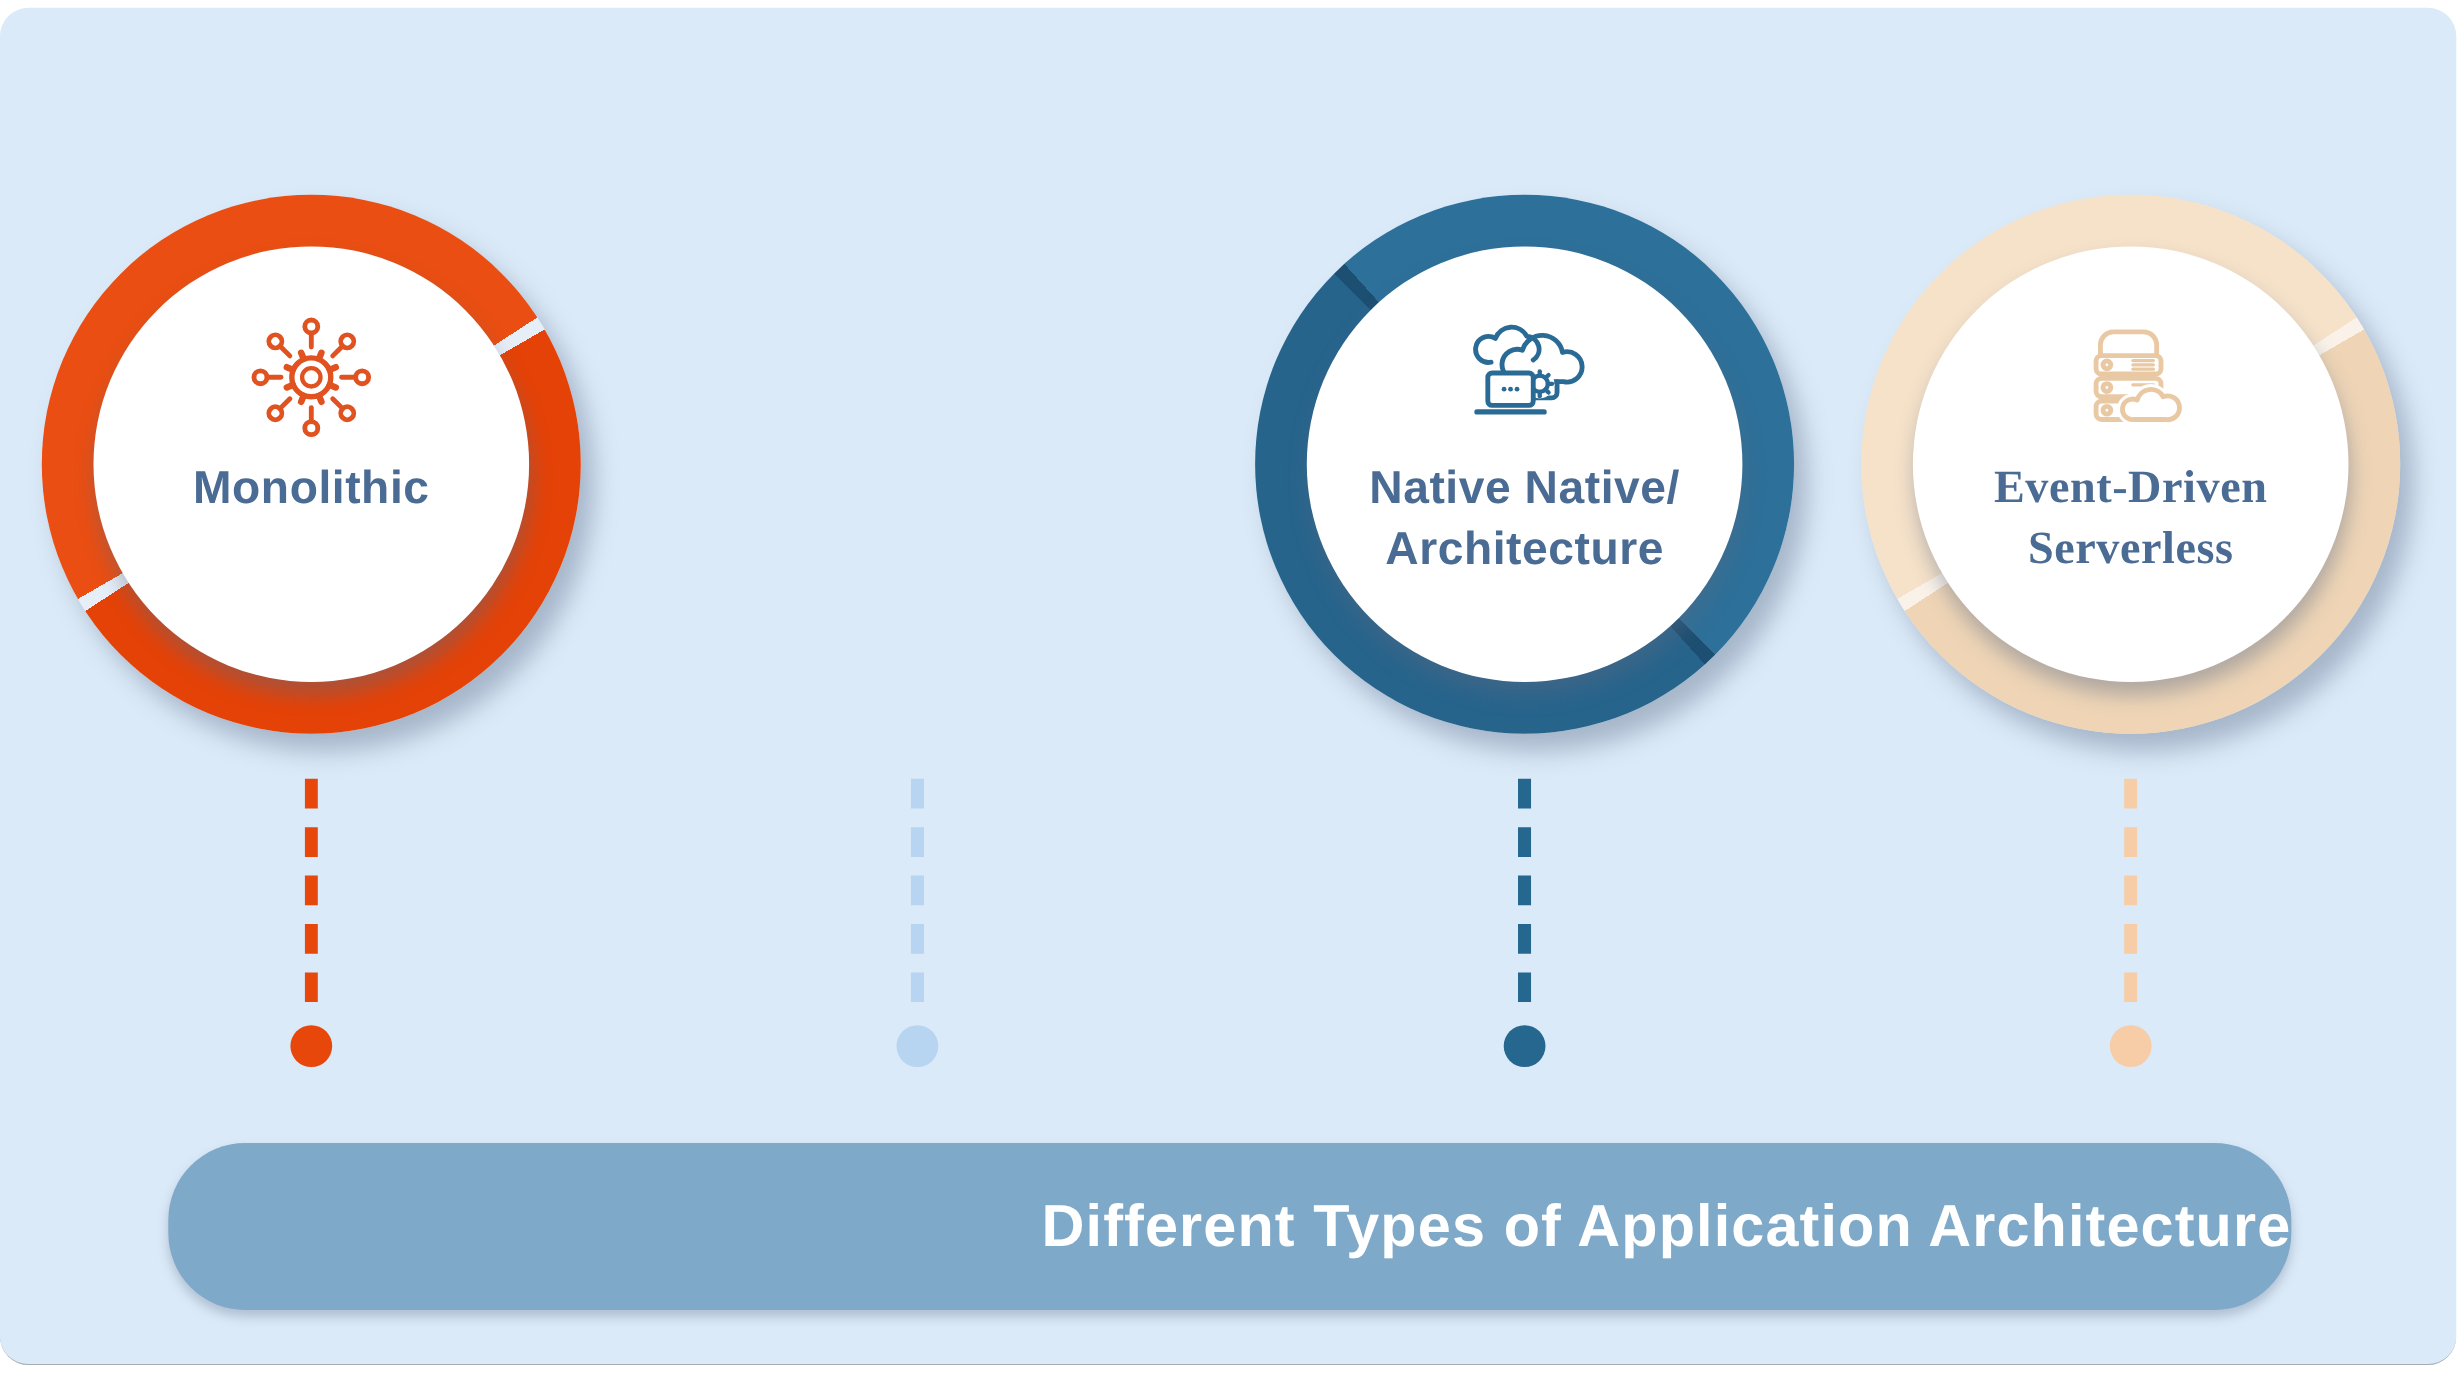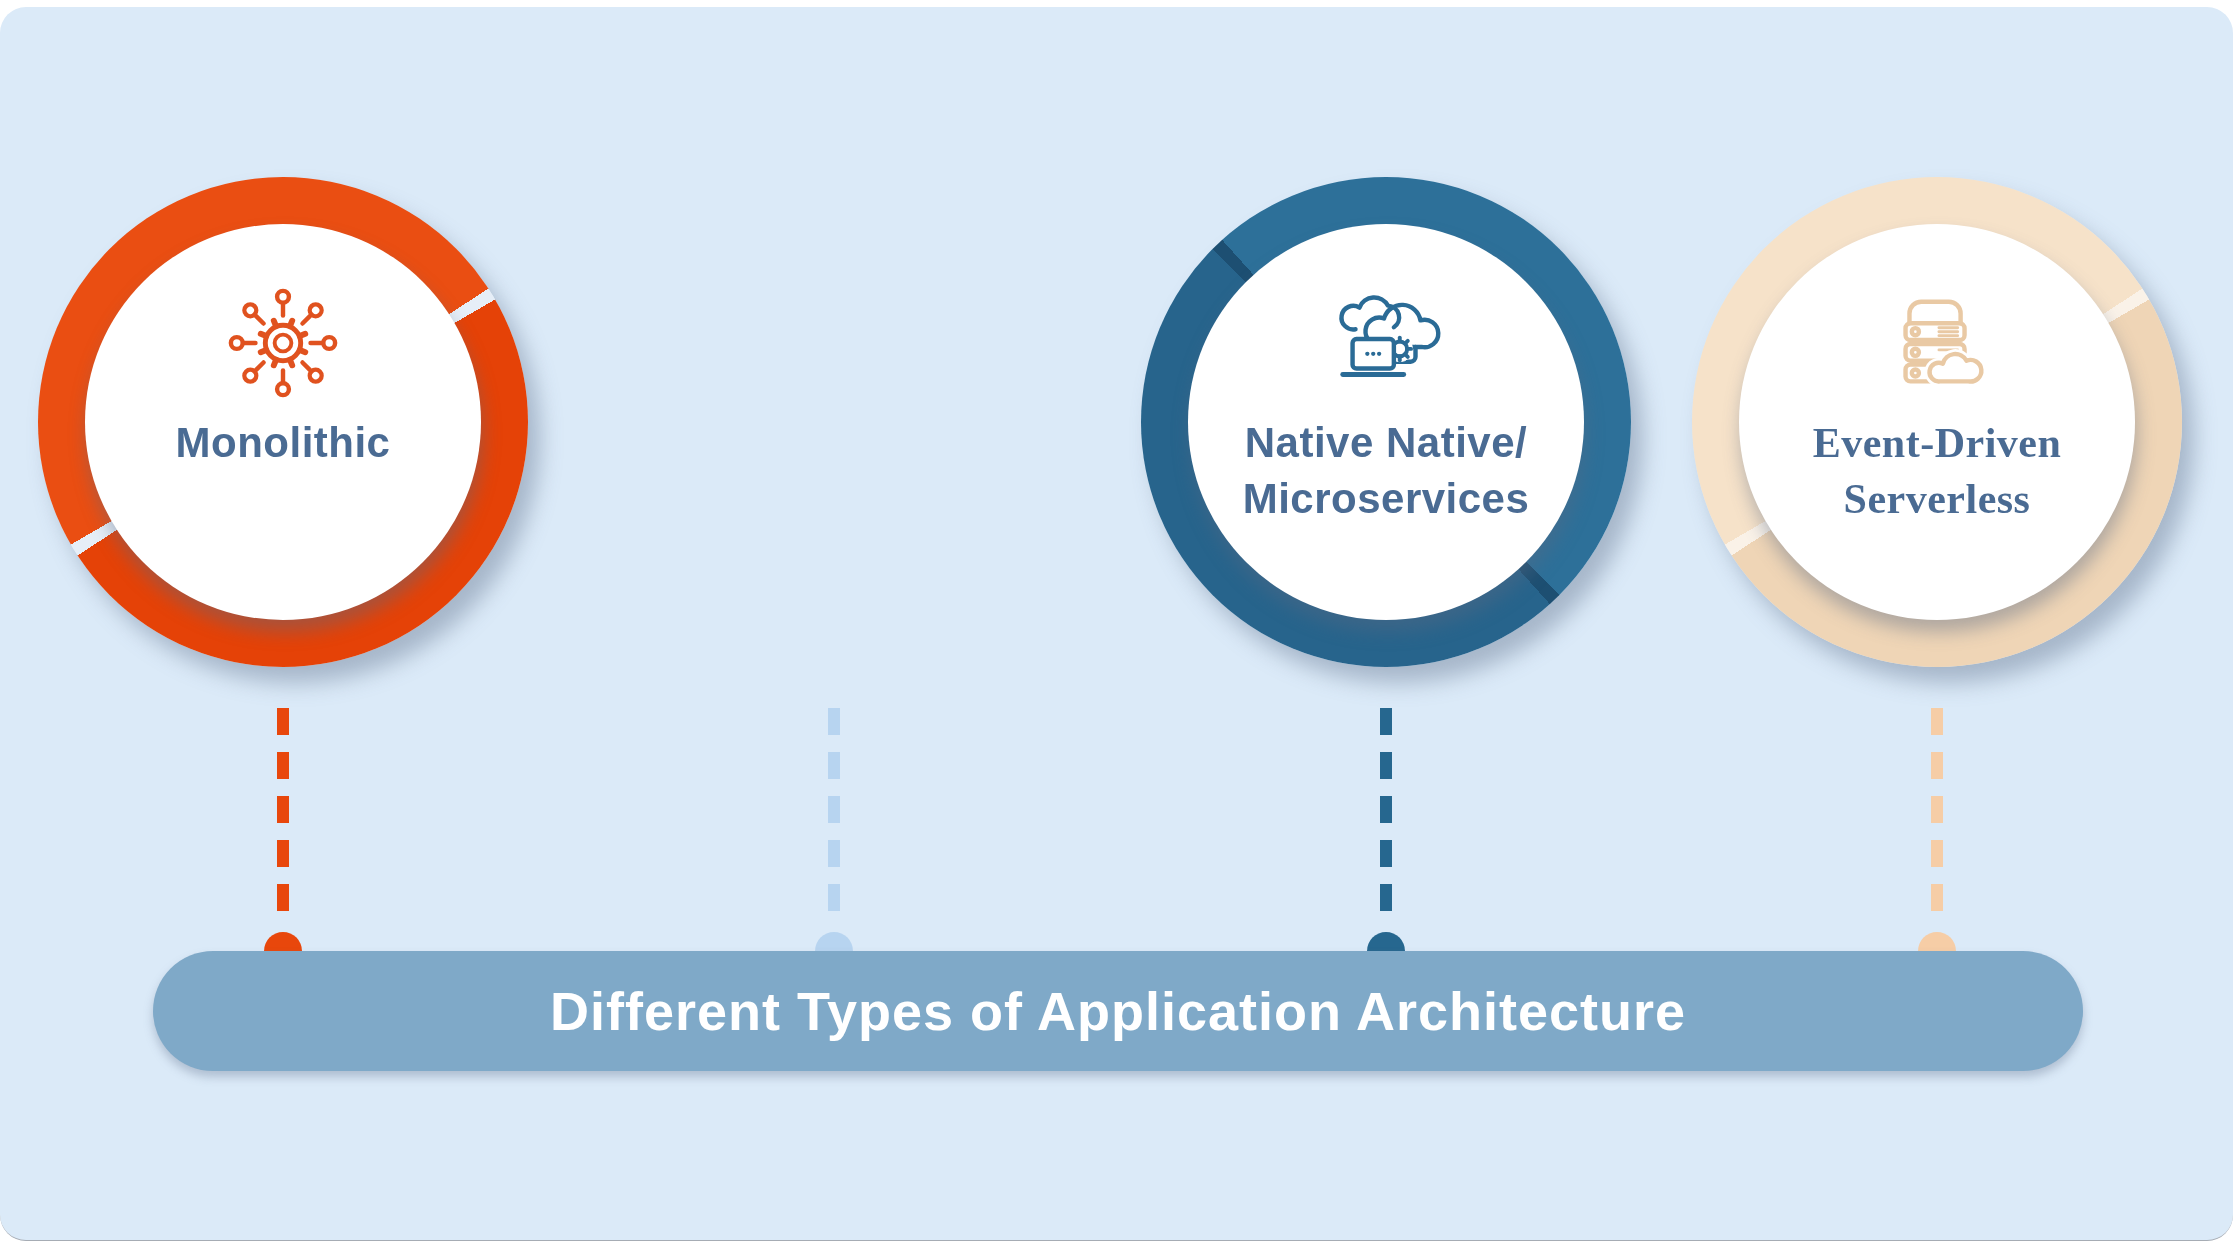--- a/index.html
+++ b/index.html
@@ -32,23 +32,23 @@
     color:var(--label-color,#4A6B93);font-size:42px;font-weight:700;line-height:56px;letter-spacing:0.5px;
   }
   .label-line:empty{display:none;}
   .connector{position:absolute;left:50%;top:528px;transform:translateX(-50%);}
   .connector line{stroke:var(--conn-color);}
   .conn-dot{
     position:absolute;left:50%;top:755px;transform:translateX(-50%);
     width:38px;height:38px;border-radius:50%;background:var(--conn-color);
   }
   .banner{
-    position:absolute;left:153px;top:944px;width:1930px;height:120px;border-radius:70px;
+    position:absolute;left:153px;top:1032px;width:1930px;height:152px;border-radius:70px;
     background:#7FA9C8;color:#fff;
-    display:flex;align-items:center;justify-content:center;
+    display:flex;align-items:center;justify-content:flex-end;
     box-shadow:0 6px 10px rgba(104,121,146,0.38);
   }
   .banner-title{font-size:54px;font-weight:700;letter-spacing:1px;}
 </style>
 </head>
 <body>
 
 <div class="stage" style="background: rgb(255, 255, 255);">
   <div class="card" style="background: rgb(219, 234, 248); border-bottom-color: rgb(166, 172, 180); --label-color: #4A6B93;">
 
@@ -135,21 +135,21 @@
               </g>
               <g class="ic-fill">
                 <circle cx="41" cy="71" r="2.2"></circle>
                 <circle cx="47" cy="71" r="2.2"></circle>
                 <circle cx="53" cy="71" r="2.2"></circle>
               </g>
             </svg>
           </div>
           <div class="label">
             <div class="label-line">Native Native/</div>
-            <div class="label-line">Microservices</div>
+            <div class="label-line">Architecture</div>
           </div>
         </div>
       </div>
       <svg class="connector" width="12" height="212" viewBox="0 0 12 212">
         <line x1="6" y1="3" x2="6" y2="209" stroke-width="12" stroke-dasharray="27 17"></line>
       </svg>
       <div class="conn-dot"></div>
     </div>
 
     <div class="arch-item item-3" style="--ring-bg: conic-gradient(from 0deg, #F6E2C9 0deg 57deg, #FAF2E8 57deg 60deg, #EFD5B6 60deg 237deg, #FAF2E8 237deg 240deg, #F6E2C9 240deg 360deg); --icon-color: #E9C9A4; --conn-color: #F6CDA6;">

